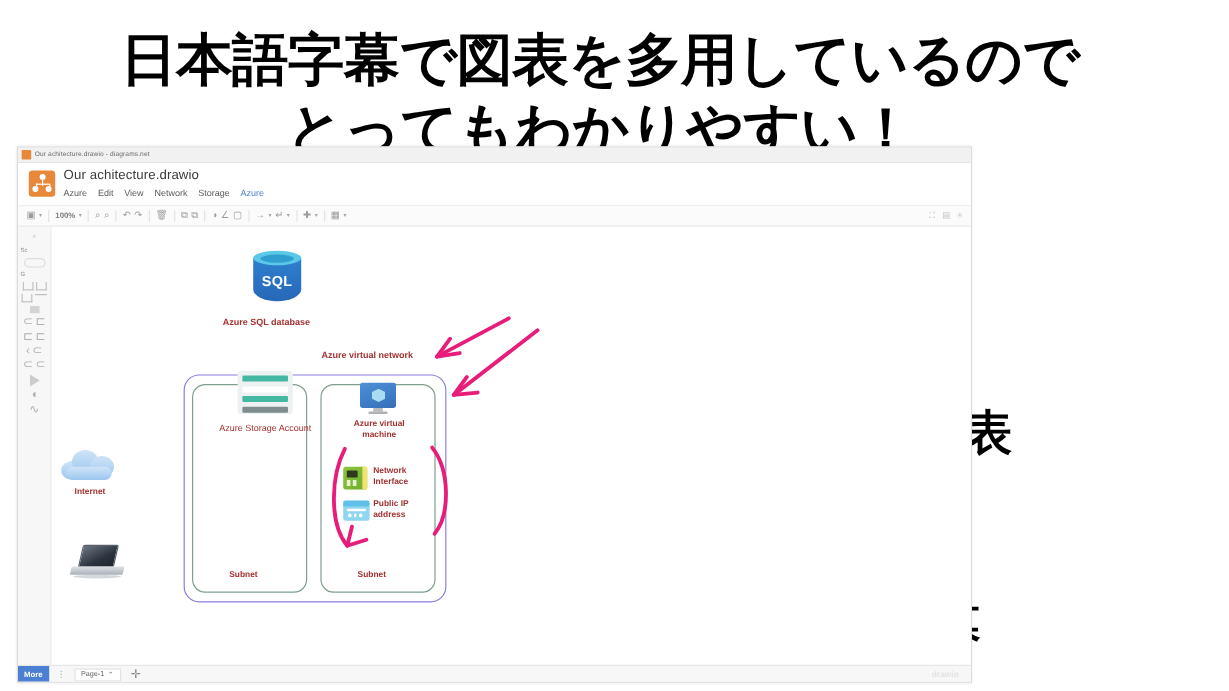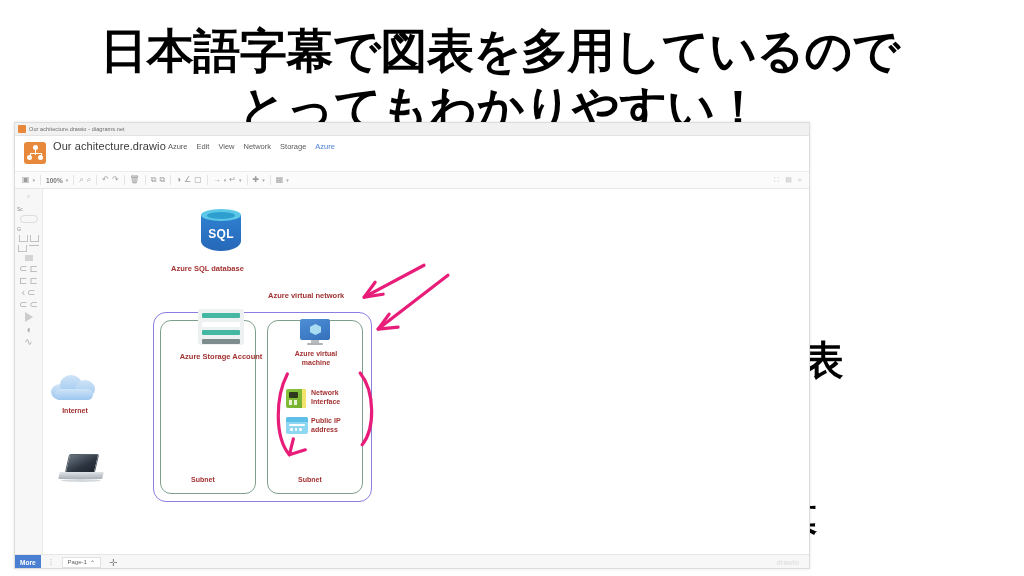--- a/index.html
+++ b/index.html
@@ -76,21 +76,21 @@
   .applogo .n { position: absolute; background:#fff; border-radius:50%; }
   .applogo .n1 { width:5px; height:5px; left:8.5px; top:3px; }
   .applogo .n2 { width:5px; height:5px; left:3px; top:13px; }
   .applogo .n3 { width:5px; height:5px; left:14px; top:13px; }
   .applogo .bar { position:absolute; background:#fff; }
   .applogo .b1 { width:1px; height:5px; left:11px; top:8px; }
   .applogo .b2 { width:11px; height:1px; left:5.5px; top:11px; }
   .applogo .b3 { width:1px; height:3px; left:5.5px; top:11px; }
   .applogo .b4 { width:1px; height:3px; left:16.5px; top:11px; }
 
-  .headtexts { display: flex; gap: 2px; justify-content: space-between; }
+  .headtexts { display: flex; flex-direction: column; gap: 2px; justify-content: space-between; }
   .docname { font-size: 11px; color: #3a3a3a; letter-spacing: .1px; }
   .menubar { display: flex; gap: 9px; margin-top: 2px; }
   .menuitem { font-size: 7.5px; color: #5a5a5a; cursor: default; }
   .menuitem.help { color: #4a7fd1; }
 
   
   .toolbar {
     height: 17px; background: #fbfbfb; border-bottom: 1px solid #e6e6e6;
     display: flex; align-items: center; padding: 0 7px;
     position: relative;
@@ -234,57 +234,57 @@
     position:absolute; left:0px; top:18px; width:44px; height:7px;
     background: linear-gradient(180deg,#dfe3e7 0%,#a9b0b8 100%);
     transform: skewX(-13deg); border-radius: 1px;
   }
   .laptop .shadow {
     position:absolute; left:2px; top:25px; width:40px; height:3px;
     background: rgba(160,168,176,.45); border-radius: 50%;
   }
 
   
-  .sql { position: absolute; left: 158px; top: 20px; width: 40px; height: 48px; }
+  .sql { position: absolute; left: 168px; top: 20px; width: 40px; height: 48px; }
   .sql .cyl-top {
     position:absolute; left:0; top:0; width:40px; height:12px;
     background:#5bc8e8; border-radius:50%;
   }
   .sql .cyl-inner {
     position:absolute; left:6px; top:3px; width:28px; height:7px;
     background:#2f9fd0; border-radius:50%;
   }
   .sql .cyl-body {
     position:absolute; left:0; top:6px; width:40px; height:36px;
     background: linear-gradient(180deg,#2f7fd0 0%,#2668b8 100%);
     border-bottom-left-radius: 20px 10px; border-bottom-right-radius: 20px 10px;
   }
   .sql .txt {
     position:absolute; left:0; top:18px; width:40px; text-align:center;
     color:#fff; font-size:12px; font-weight:700; letter-spacing:.3px;
     font-family:"Liberation Sans", sans-serif;
   }
   .sql-label {
-    position: absolute; left: 128px; top: 75px; width: 102px; 
+    position: absolute; left: 128px; top: 75px; width: 102px; text-align:center;
     font-size: 7.5px; font-weight: 700; color: #a33232; white-space: nowrap;
   }
 
   
   .storage {
     position: absolute; left: 155px; top: 120px; width: 46px; height: 36px;
     background: #eef1f2; border-radius: 3px; padding: 4px;
   }
   .storage .r { height:5px; margin-bottom: 3.5px; border-radius:1px; }
   .storage .r1 { background:#45b8a4; }
   .storage .r2 { background:#ffffff; }
   .storage .r3 { background:#45b8a4; }
   .storage .r4 { background:#7f8c8d; margin-bottom:0; }
   .storage-label {
     position: absolute; left: 118px; top: 163px; width: 120px; text-align:center;
-    font-size: 7.5px; font-weight: 700; color: #a33232; white-space:nowrap;
+    font-size: 7.5px; font-weight: 400; color: #a33232; white-space:nowrap;
   }
 
   
   .pinkoverlay { position:absolute; left:0; top:0; width:100%; height:100%; pointer-events:none; }
 
   
   .winfoot {
     height: 15px; background: #f7f7f7; border-top: 1px solid #e6e6e6;
     display: flex; align-items: center; padding-left: 0; position: relative;
   }

